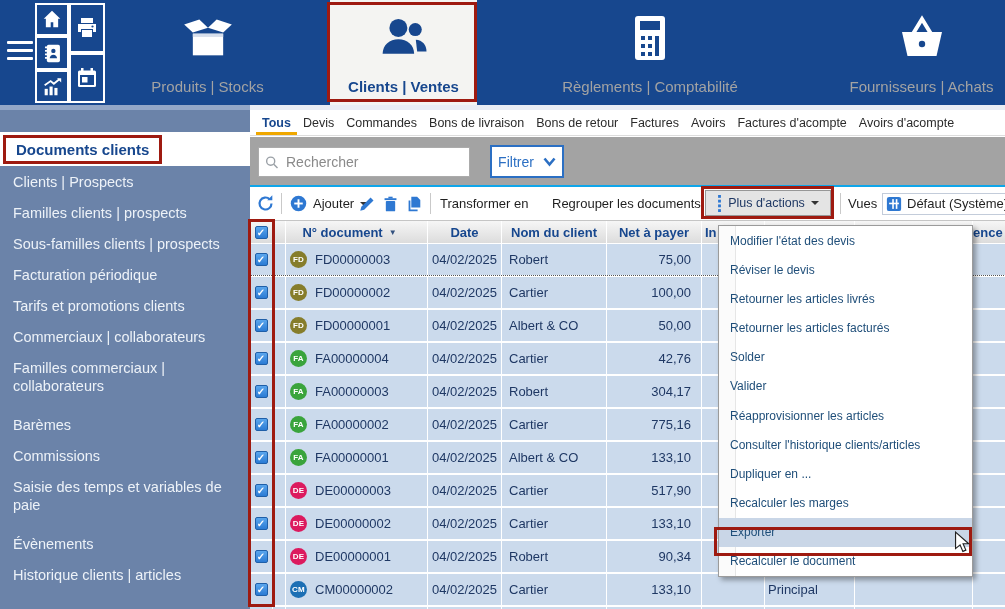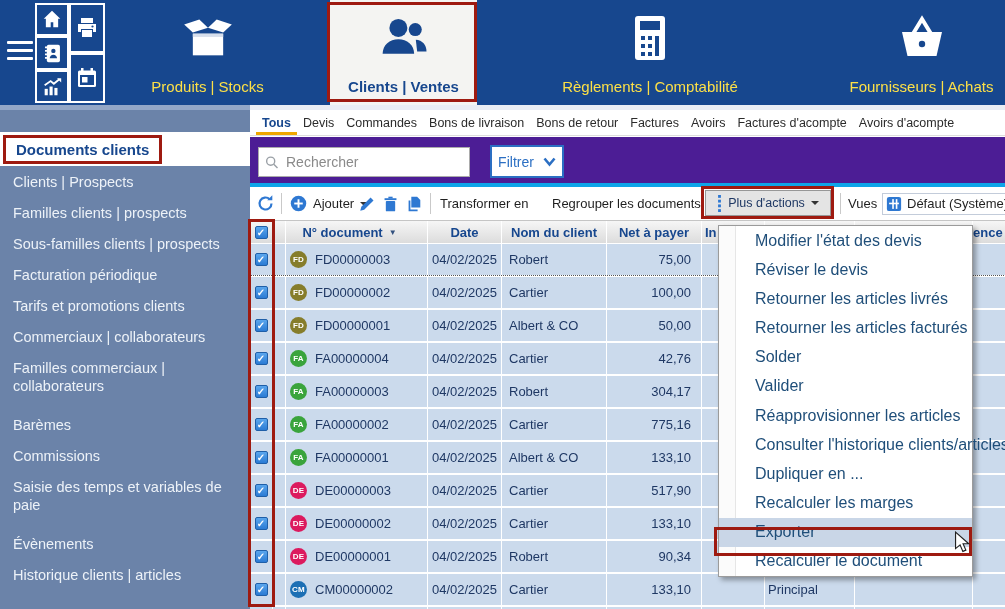--- a/index.html
+++ b/index.html
@@ -7,21 +7,21 @@
        font-family:"Liberation Sans",sans-serif;-webkit-font-smoothing:antialiased;}
   .abs{position:absolute;}
 
   
   .topnav{left:0;top:0;width:1005px;height:105px;background:#17478E;}
   .hamburger{left:7px;top:41px;width:26px;height:22px;}
   .hamburger span{display:block;height:3px;background:#fff;margin-bottom:5px;border-radius:1px;}
   .tile{background:#17478E;border:2px solid #fff;box-sizing:border-box;display:flex;align-items:center;justify-content:center;}
   .module{top:0;height:105px;display:flex;flex-direction:column;align-items:center;justify-content:flex-start;cursor:default;}
   .module .micon{margin-top:12px;height:52px;display:flex;align-items:center;}
-  .module .mlabel{margin-top:14px;font-size:15px;color:#fde047;white-space:nowrap;}
+  .module .mlabel{margin-top:14px;font-size:15px;color:#a3a3a3;white-space:nowrap;}
   .module.active{background:#F4F4F2;}
   .module.active .mlabel{color:#17478E;font-weight:bold;}
   .redbox{border:3px solid #9E1A10;box-sizing:border-box;pointer-events:none;}
 
   
   .strip-left{left:0;top:105px;width:250px;height:5px;background:#93A7C7;}
   .strip-right{left:250px;top:105px;width:755px;height:5px;background:#E9EDF4;}
 
   
   .sidebar{left:0;top:110px;width:250px;height:499px;background:#6B83A9;color:#EDF2F8;font-size:14.5px;}
@@ -32,21 +32,21 @@
   .side-item.gap-top{margin-top:8px;}
   .side-item:first-of-type{margin-top:5px;}
 
   
   .tabstrip{left:250px;top:110px;width:755px;height:26px;background:#fff;border-bottom:1px solid #DDDDDD;
             display:flex;align-items:stretch;padding-left:6px;box-sizing:border-box;}
   .tab{font-size:12.5px;color:#2b2b2b;padding:6px 6px 0 6px;white-space:nowrap;border-bottom:3px solid transparent;box-sizing:border-box;}
   .tab.active{color:#17478E;font-weight:bold;border-bottom:3px solid #EFA700;}
 
   
-  .searchrow{left:250px;top:137px;width:755px;height:50px;background:#4c1d95;border-bottom:4px solid #0ea5e9;box-sizing:border-box;}
+  .searchrow{left:250px;top:137px;width:755px;height:50px;background:#a3a3a3;border-bottom:2px solid #0ea5e9;box-sizing:border-box;}
   .searchbox{left:8px;top:10px;width:212px;height:30px;border:1px solid #ABABAB;background:#fff;box-sizing:border-box;
              display:flex;align-items:center;}
   .searchbox input{border:none;outline:none;flex:1;font-size:14px;font-family:"Liberation Sans",sans-serif;color:#444;}
   .searchbox input::placeholder{color:#8A8A8A;}
   .filterbtn{left:240px;top:8px;width:74px;height:33px;border:2px solid #2B6FC3;background:#fff;box-sizing:border-box;
              display:flex;align-items:center;justify-content:center;gap:9px;color:#2B6FC3;font-size:14px;}
 
   
   .toolbar{left:250px;top:188px;width:755px;height:31px;background:#fff;}
   .tb{position:absolute;top:0;height:31px;display:flex;align-items:center;}
@@ -91,21 +91,21 @@
   
   .rb-clients{left:327px;top:2px;width:150px;height:100px;z-index:6;}
   .rb-checkcol{left:248px;top:219px;width:27px;height:388px;z-index:6;}
   .rb-more{left:701px;top:186px;width:133px;height:33px;z-index:6;}
   .rb-export{left:714px;top:527px;width:258px;height:29px;z-index:12;}
 
   
   .menu{left:718px;top:225px;width:255px;height:352px;background:#fff;border:1px solid #9B9B9B;box-sizing:border-box;
         box-shadow:3px 3px 5px rgba(0,0,0,.35);z-index:10;display:flex;flex-direction:column;}
   .menu::before{content:"";position:absolute;left:0;top:0;bottom:0;width:16px;background:#FBFBFB;border-right:1px solid #E6E6E6;}
-  .menu-item{flex:1;display:flex;align-items:center;padding-left:36px;font-size:16px;color:#1F4E79;
+  .menu-item{flex:1;display:flex;align-items:center;padding-left:11px;font-size:12px;color:#1F4E79;
              white-space:nowrap;position:relative;z-index:2;}
   .menu-item.hl{background:#C9D6E7;}
   .cursor{left:952px;top:531px;z-index:14;}
 </style>
 </head>
 <body>
 
 <div class="abs topnav">
   <div class="abs hamburger">
       <span></span>

